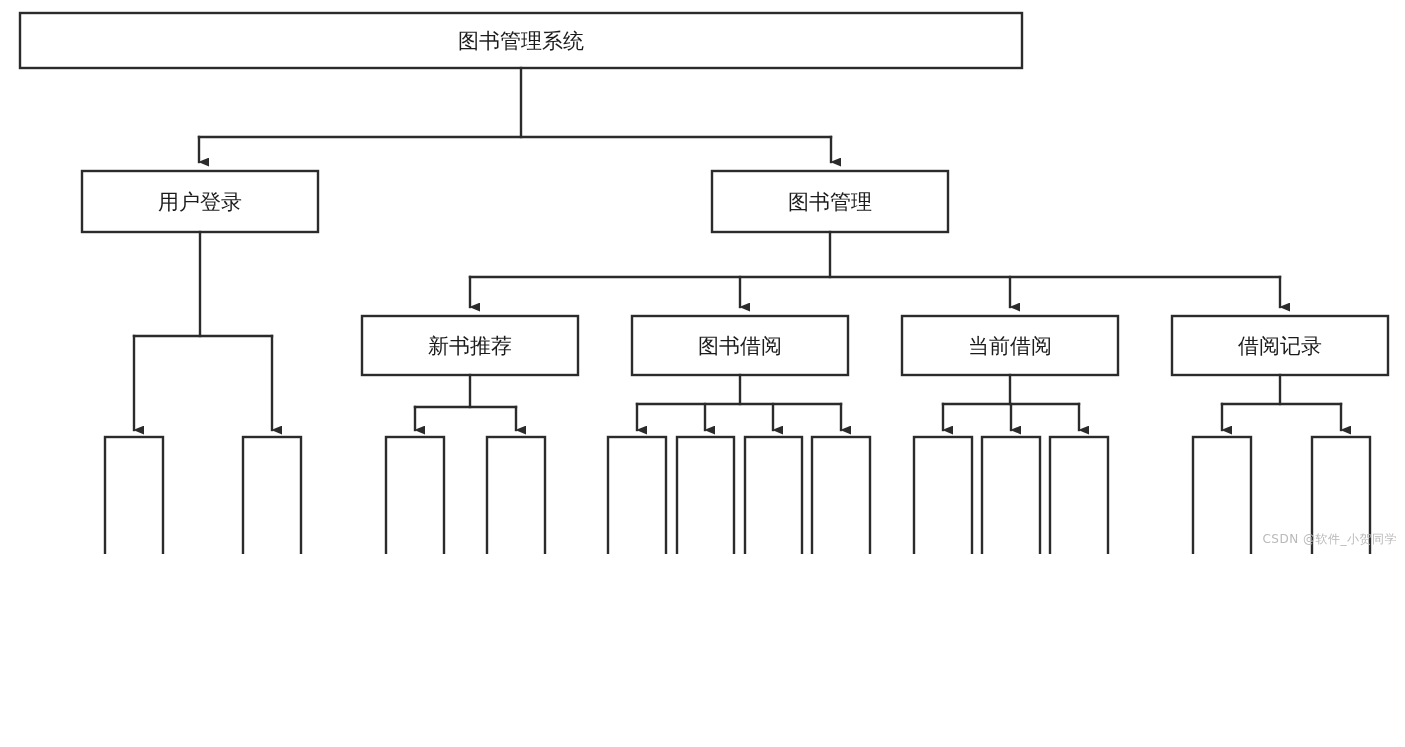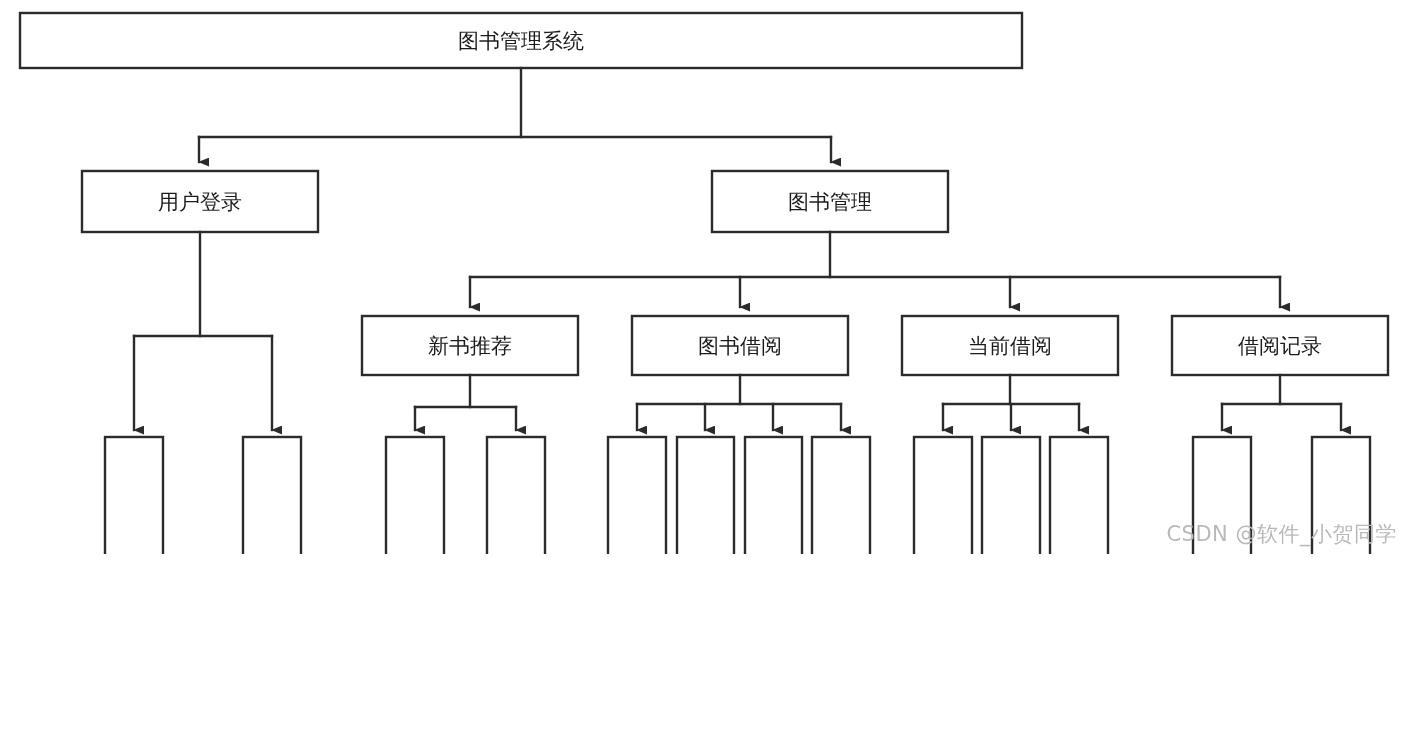--- a/index.html
+++ b/index.html
@@ -55,21 +55,21 @@
     align-items: flex-start;
     justify-content: center;
     white-space: nowrap;
     pointer-events: none;
   }
   .watermark {
     position: absolute;
     right: 8px;
     bottom: 6px;
     font-family: "DejaVu Sans", "Liberation Sans", sans-serif;
-    font-size: 21px;
+    font-size: 12px;
     color: #b9b9b9;
     letter-spacing: 0.5px;
     white-space: nowrap;
   }
 </style>
 </head>
 <body>
 
 <div id="diagram-root">
 

